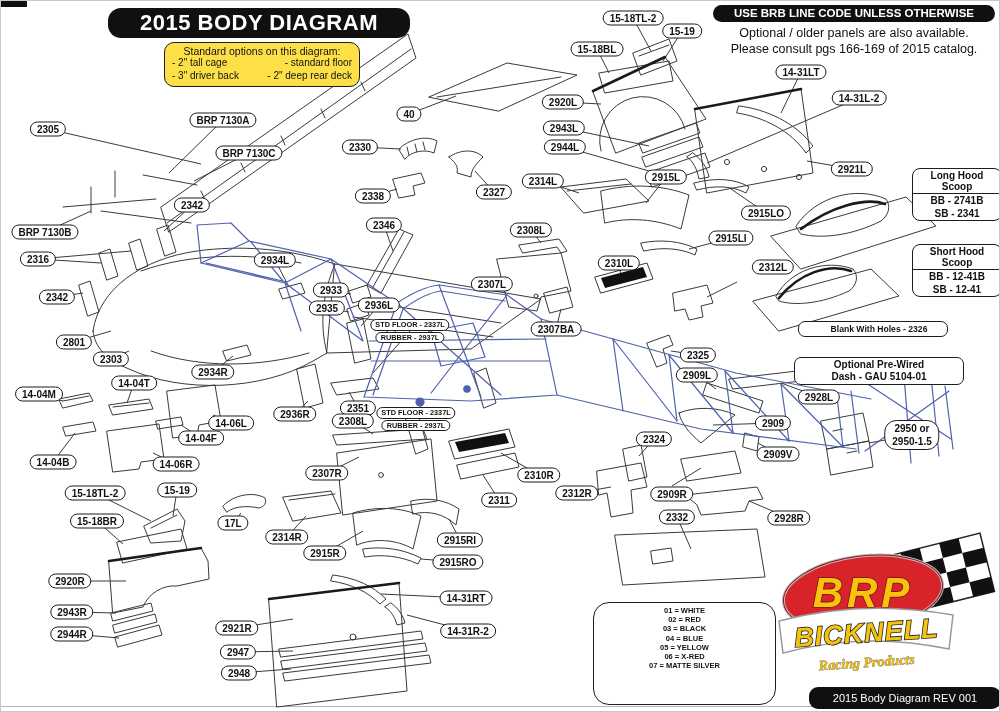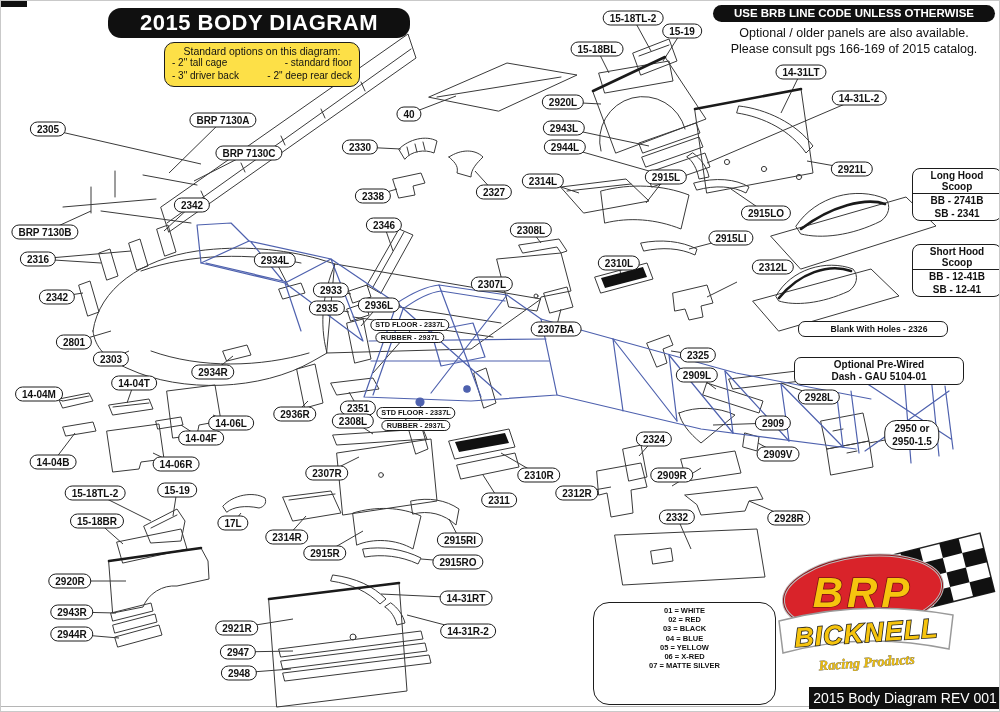--- a/index.html
+++ b/index.html
@@ -35,21 +35,21 @@
   #short-scoop-box{left:911px;top:243px;width:88px;}
   .dashbox{position:absolute;z-index:4;background:#fff;border:1.3px solid #1d1d1d;border-radius:7px;
         text-align:center;font-weight:bold;color:#111;padding-left:12px;}
   #dashbox1{left:797px;top:320px;width:136px;font-size:8.6px;line-height:14px;}
   #dashbox2{left:793px;top:356px;width:144px;font-size:10px;line-height:12px;padding:1px 12px;}
   #colorbox{left:592px;top:601px;width:181px;height:101px;border:1.5px solid #1d1d1d;border-radius:16px;
         background:#fff;text-align:center;}
   #colorbox .cb-title{font-size:9.3px;font-weight:bold;line-height:11px;margin-top:5px;}
   #colorbox .cb-opts{margin-top:3px;font-size:7.5px;font-weight:bold;line-height:9.2px;}
   #revbar{left:808px;top:686px;width:192px;height:22px;background:#101010;color:#fff;
-        font-size:14px;line-height:22px;text-align:center;}
+        font-size:11px;line-height:22px;text-align:center;border-radius:9px;}
   #bottom-rule{left:0;top:705px;width:1000px;border-top:1px solid #b5b5b5;height:0;z-index:0;}
 </style>
 </head>
 <body>
 
 <div id="page">
 
   <svg id="art" width="1000" height="712" viewBox="0 0 1000 712">
 
     <g id="leaders" stroke="#3a3a3a" stroke-width="1">
@@ -343,21 +343,21 @@
       <div class="pill" style="left: 858px; top: 97px;"><span>14-31L-2</span></div>
       <div class="pill" style="left: 632px; top: 17px;"><span>15-18TL-2</span></div>
       <div class="pill" style="left: 681px; top: 30px;"><span>15-19</span></div>
       <div class="pill" style="left: 596px; top: 48px;"><span>15-18BL</span></div>
       <div class="pill" style="left: 697px; top: 354px;"><span>2325</span></div>
       <div class="pill" style="left: 696px; top: 374px;"><span>2909L</span></div>
       <div class="pill" style="left: 818px; top: 396px;"><span>2928L</span></div>
       <div class="pill" style="left: 772px; top: 422px;"><span>2909</span></div>
       <div class="pill" style="left: 653px; top: 438px;"><span>2324</span></div>
       <div class="pill" style="left: 777px; top: 453px;"><span>2909V</span></div>
-      <div class="pill" style="left: 671px; top: 474px;"><span>2909R</span></div>
+      <div class="pill" style="left: 671px; top: 493px;"><span>2909R</span></div>
       <div class="pill" style="left: 676px; top: 516px;"><span>2332</span></div>
       <div class="pill" style="left: 788px; top: 517px;"><span>2928R</span></div>
       <div class="pill" style="left: 357px; top: 407px;"><span>2351</span></div>
       <div class="pill" style="left: 352px; top: 420px;"><span>2308L</span></div>
       <div class="pill" style="left: 326px; top: 472px;"><span>2307R</span></div>
       <div class="pill" style="left: 538px; top: 474px;"><span>2310R</span></div>
       <div class="pill" style="left: 498px; top: 499px;"><span>2311</span></div>
       <div class="pill" style="left: 576px; top: 492px;"><span>2312R</span></div>
       <div class="pill" style="left: 324px; top: 552px;"><span>2915R</span></div>
       <div class="pill" style="left: 459px; top: 539px;"><span>2915RI</span></div>

